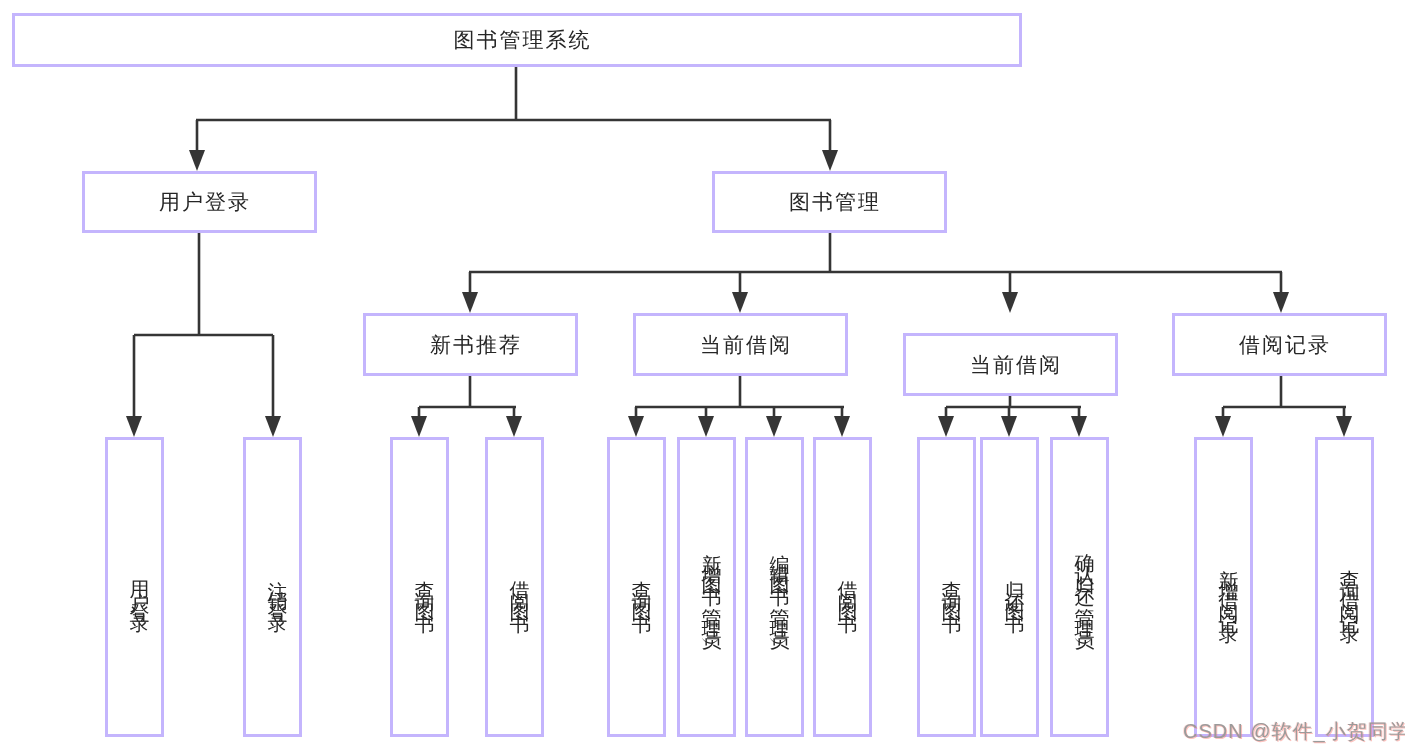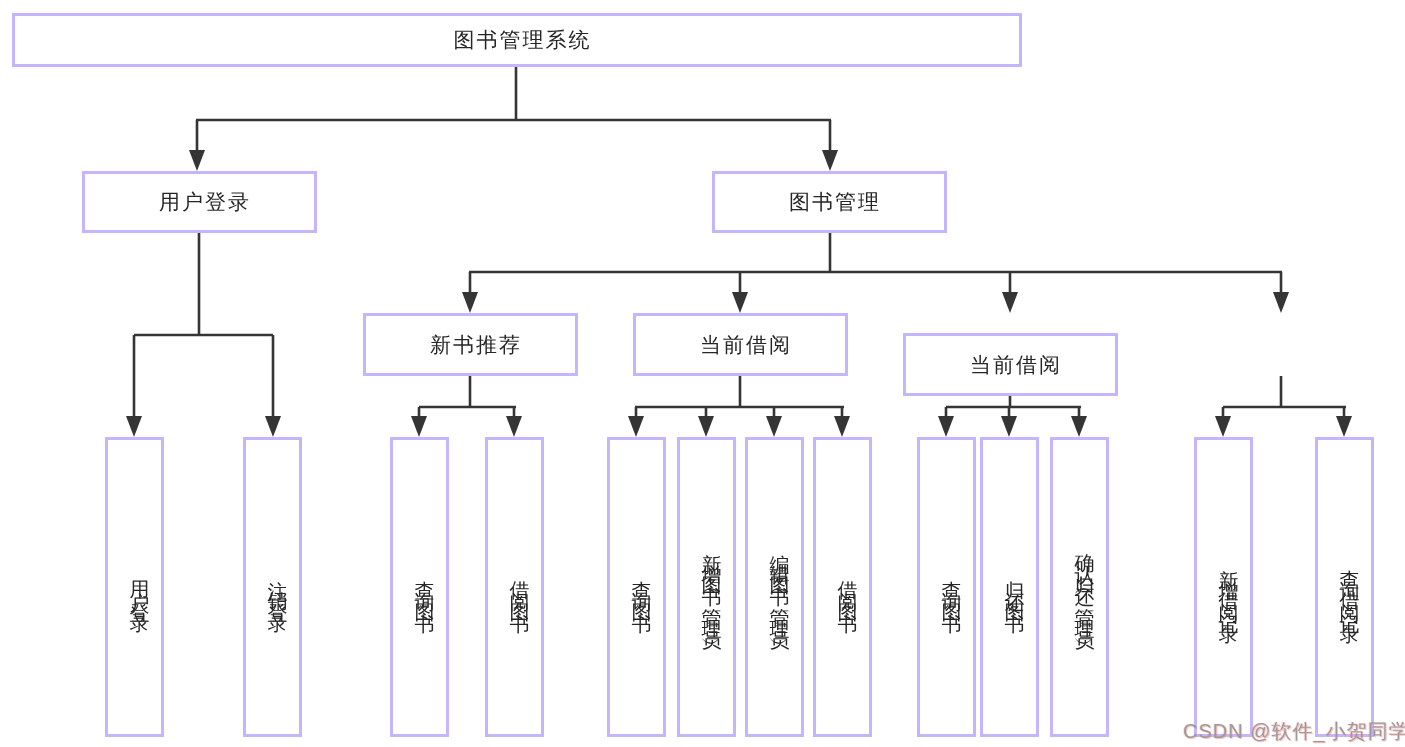--- a/index.html
+++ b/index.html
@@ -105,20 +105,21 @@
     </svg>
 
   <div class="box h" style="left:12px;top:13px;width:1010px;height:54px;">图书管理系统</div>
 
   <div class="box h" style="left:82px;top:171px;width:235px;height:62px;">用户登录</div>
   <div class="box h" style="left:363px;top:313px;width:215px;height:63px;">新书推荐</div>
 
   <div class="box h" style="left:712px;top:171px;width:235px;height:62px;">图书管理</div>
   <div class="box h" style="left:633px;top:313px;width:215px;height:63px;">当前借阅</div>
   <div class="box h" style="left:903px;top:313px;width:215px;height:63px;margin-top:20px;">当前借阅</div>
+  <div class="box h" style="left:1172px;top:313px;width:215px;height:63px;">借阅记录</div>
 
   <div class="box v" style="left:105px;top:437px;width:59px;height:300px;">用户登录</div>
   <div class="box v" style="left:243px;top:437px;width:59px;height:300px;">注销登录</div>
 
   <div class="box v" style="left:390px;top:437px;width:59px;height:300px;">查询图书</div>
   <div class="box v" style="left:485px;top:437px;width:59px;height:300px;">借阅图书</div>
 
   <div class="box v" style="left:607px;top:437px;width:59px;height:300px;">查询图书</div>
   <div class="box v" style="left:677px;top:437px;width:59px;height:300px;">新增图书（管理员）</div>
   <div class="box v" style="left:745px;top:437px;width:59px;height:300px;">编辑图书（管理员）</div>

